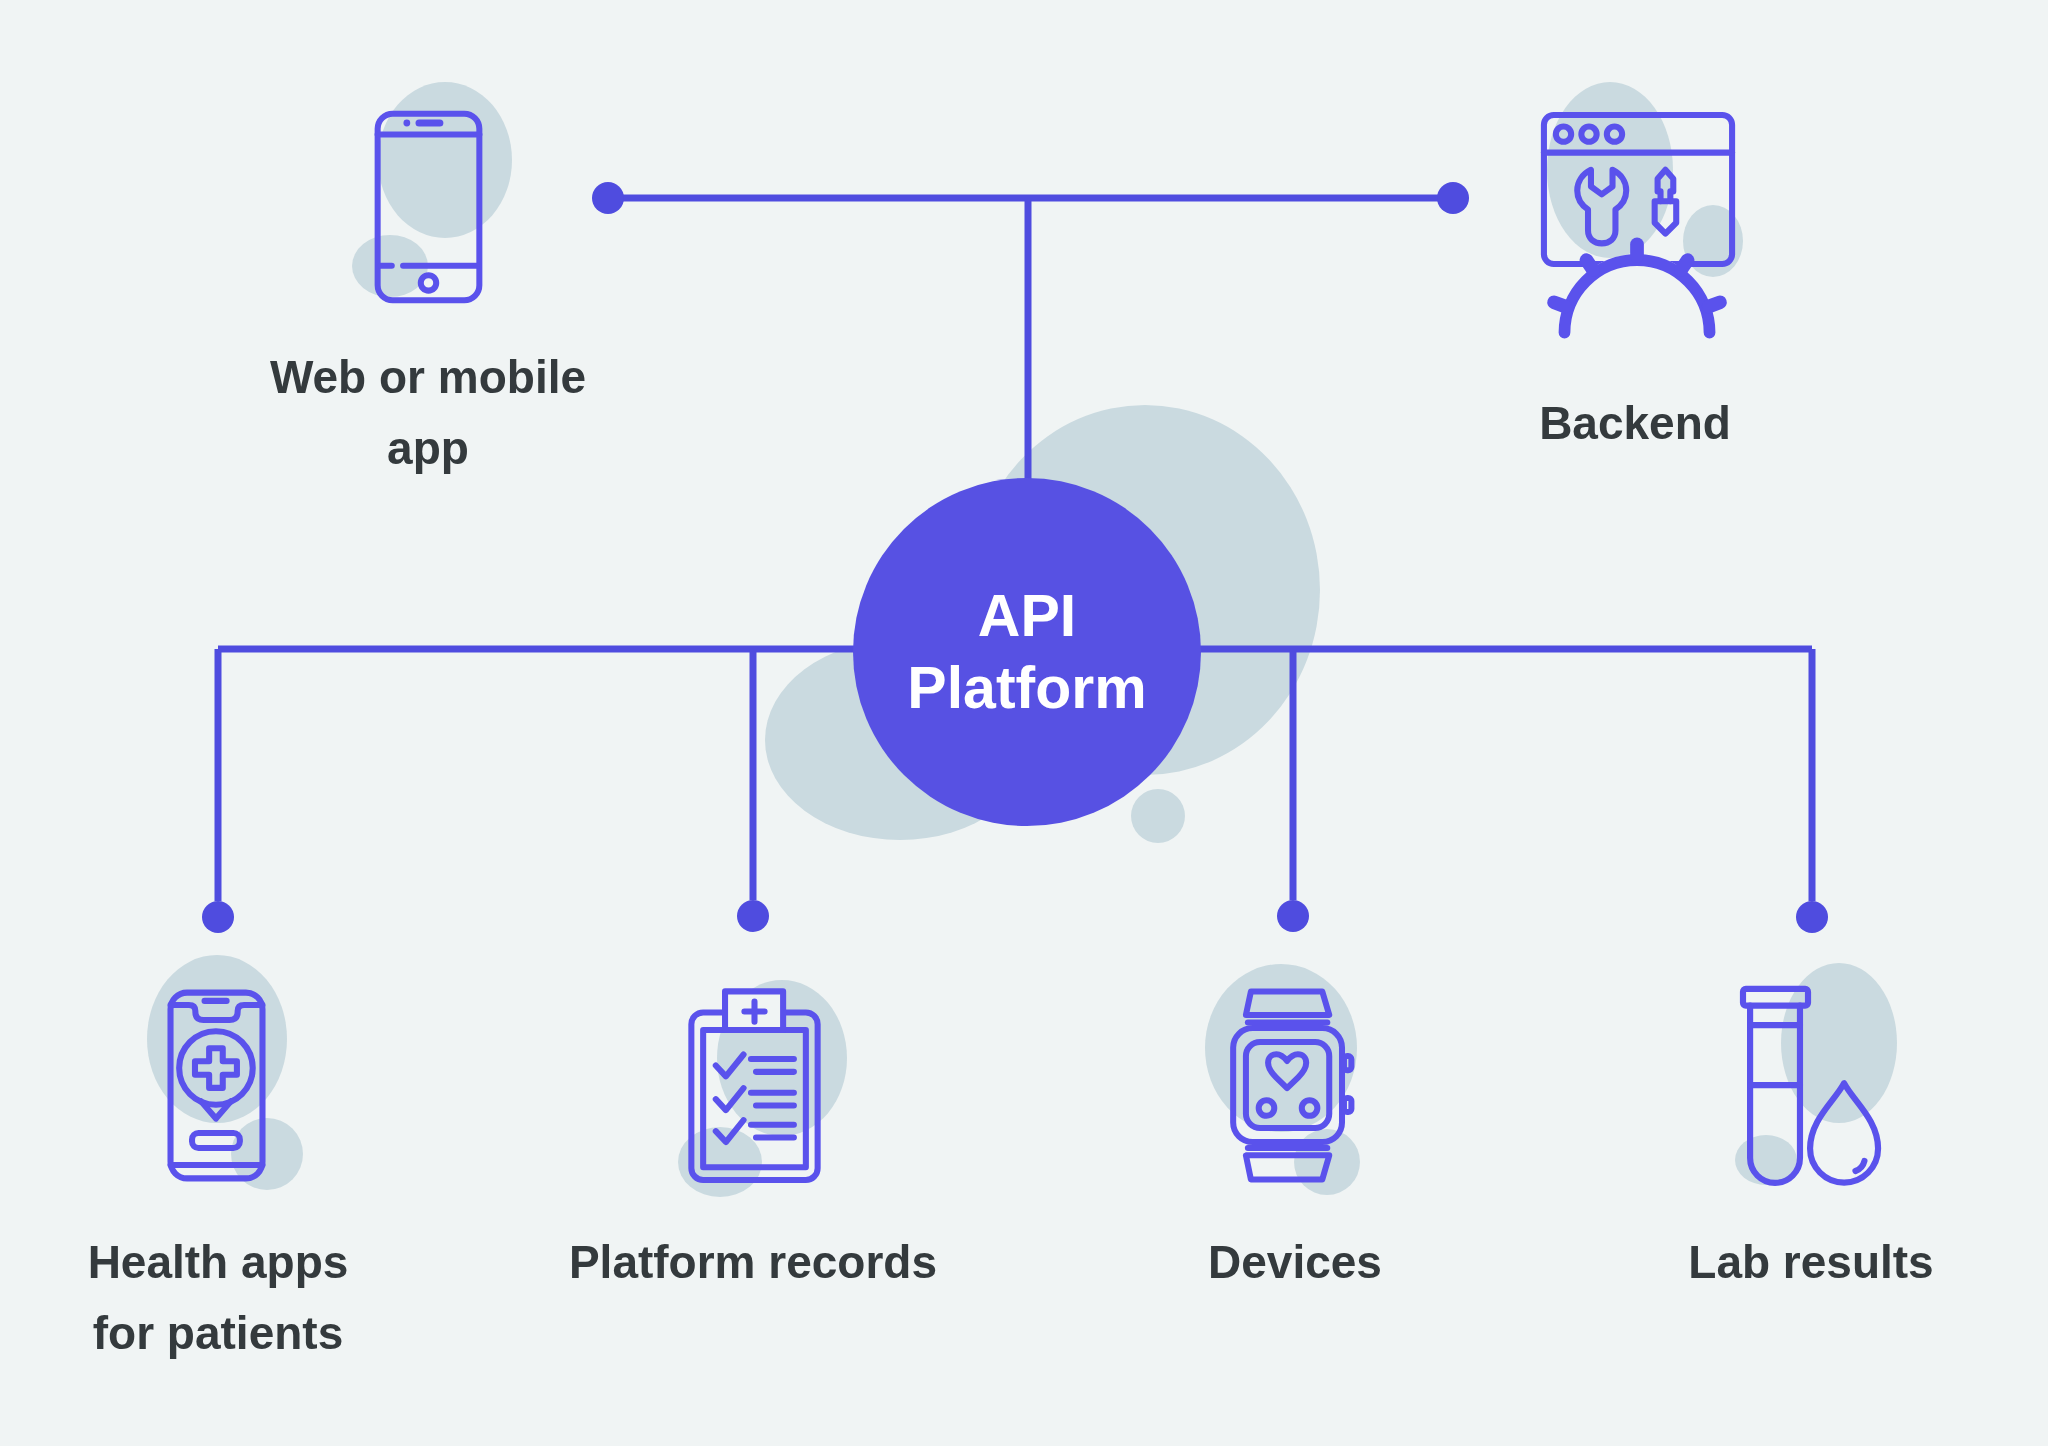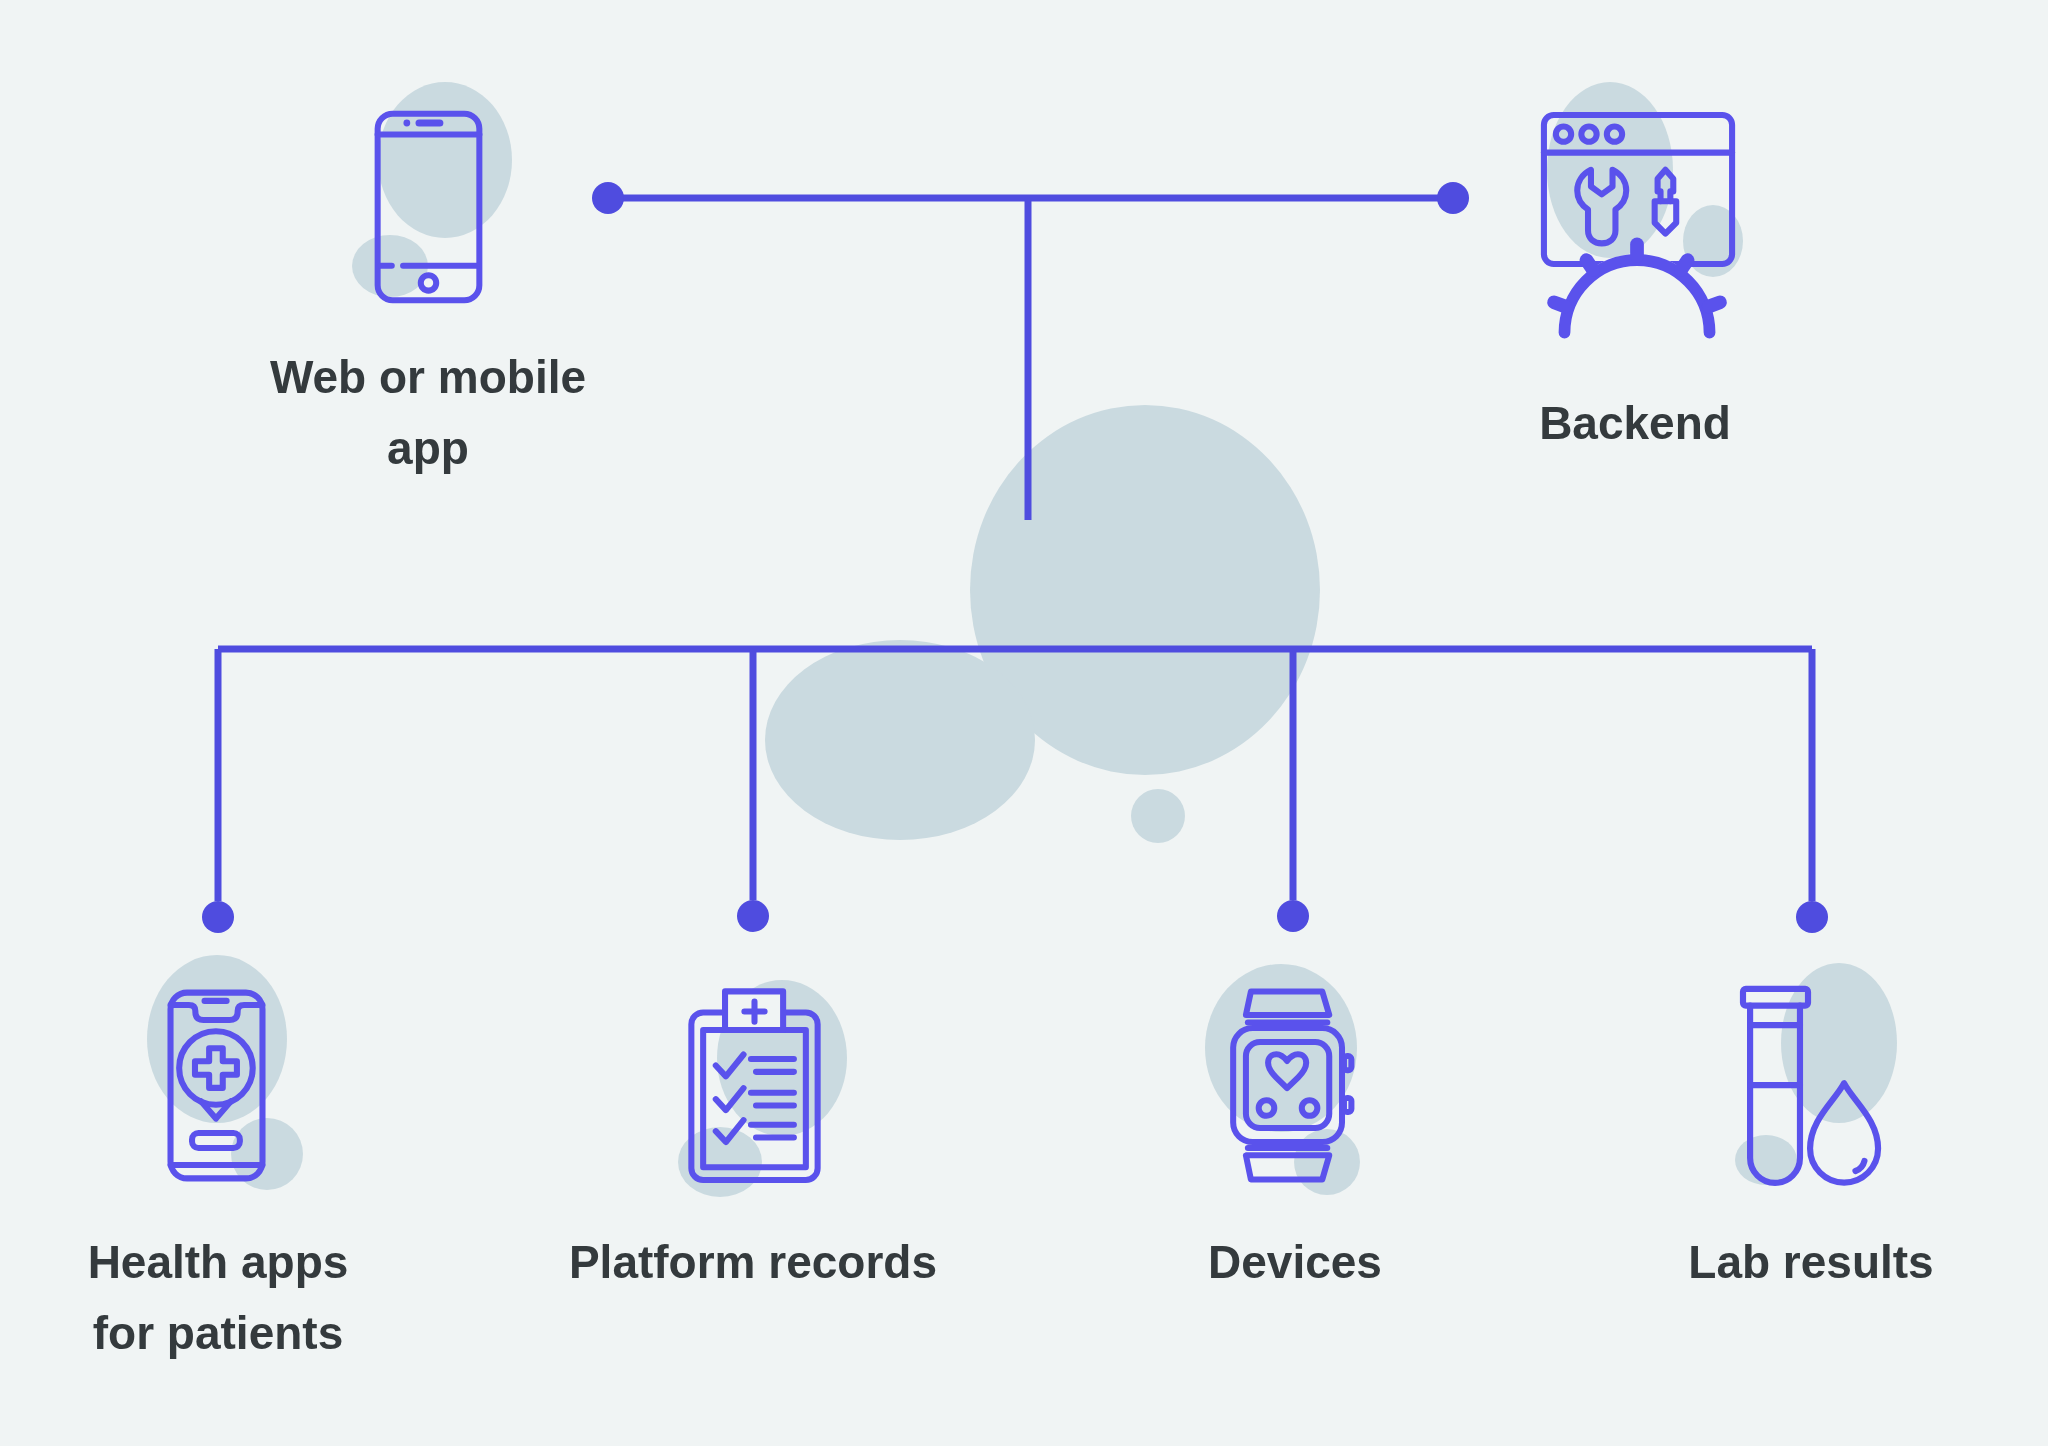--- a/index.html
+++ b/index.html
@@ -70,20 +70,24 @@
     <line x1="218" y1="649" x2="218" y2="901"></line>
     <line x1="753" y1="649" x2="753" y2="900"></line>
     <line x1="1293" y1="649" x2="1293" y2="900"></line>
     <line x1="1812" y1="649" x2="1812" y2="901"></line>
     <circle cx="218" cy="917" r="16"></circle>
     <circle cx="753" cy="916" r="16"></circle>
     <circle cx="1293" cy="916" r="16"></circle>
     <circle cx="1812" cy="917" r="16"></circle>
   </svg>
 
+  <div class="center-circle">
+    <div class="center-label">API
+Platform</div>
+  </div>
 
   <svg class="icon" style="left:372px;top:107px;" width="113" height="200" viewBox="0 0 60 104" stroke-width="3.2">
     <rect x="3" y="2.5" width="54" height="99" rx="8"></rect>
     <line x1="3" y1="13.5" x2="57" y2="13.5"></line>
     <line x1="25" y1="7.4" x2="36" y2="7.4" stroke-width="3.8"></line>
     <circle class="fill" cx="18.5" cy="7.4" r="1.8"></circle>
     <line x1="4.5" y1="83.2" x2="10.5" y2="83.2"></line>
     <line x1="16.5" y1="83.2" x2="55.5" y2="83.2"></line>
     <circle cx="30" cy="92.3" r="4.1"></circle>
   </svg>

